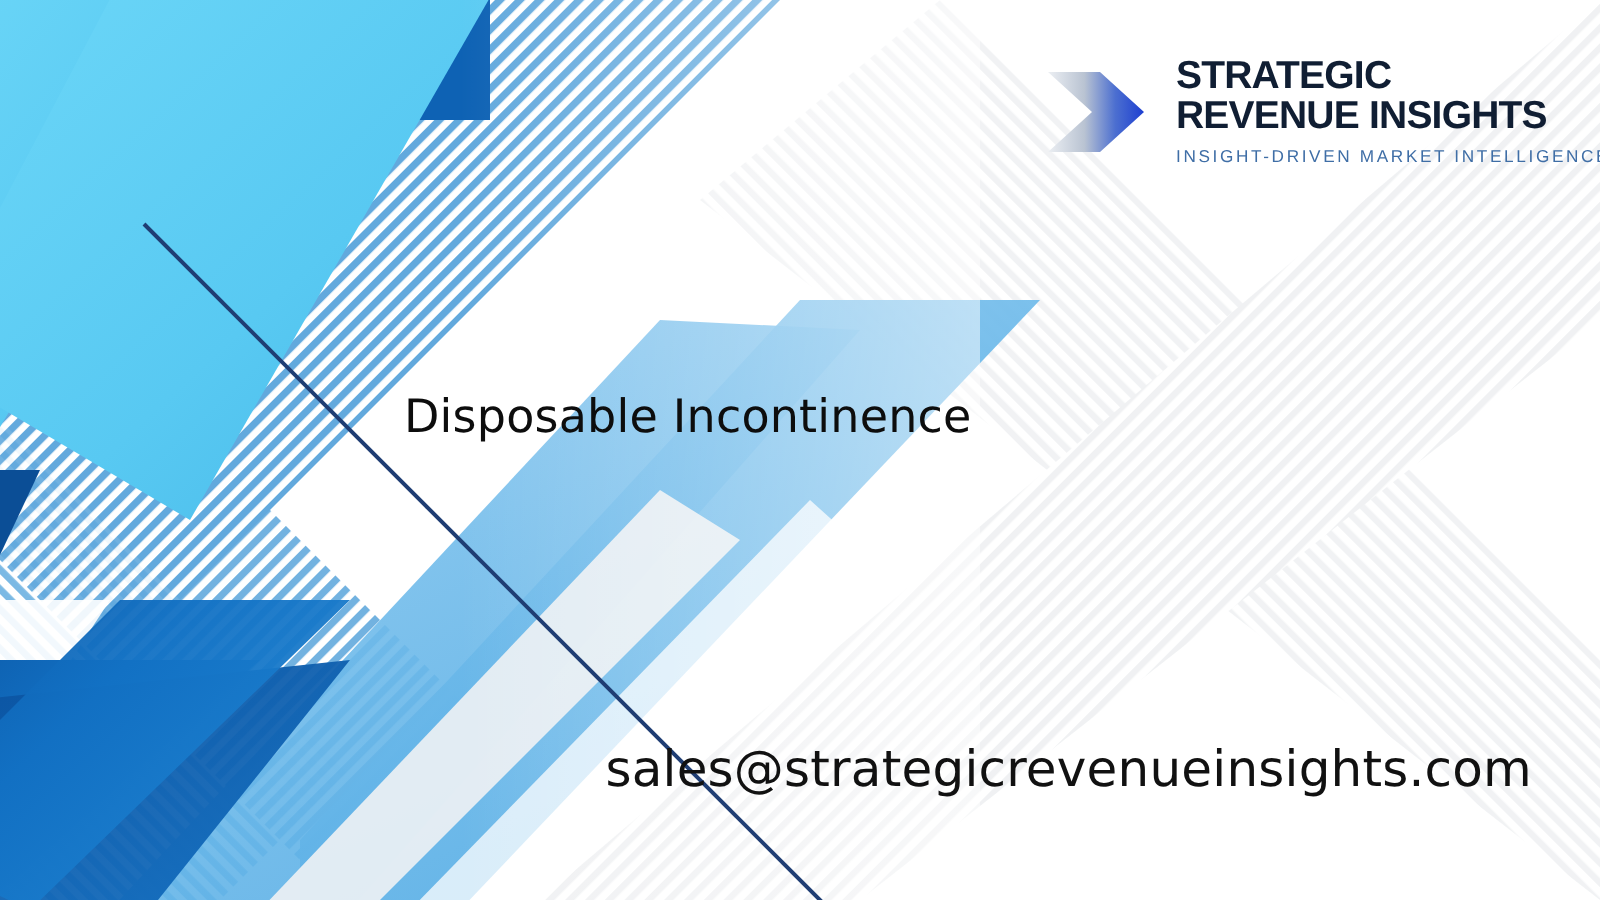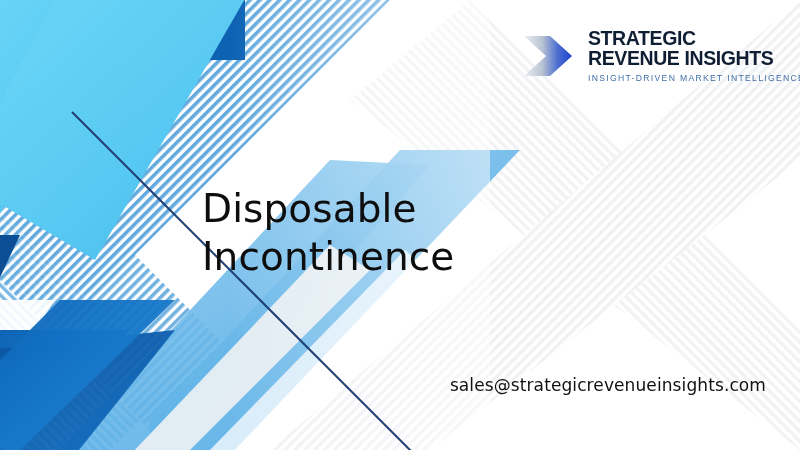--- a/index.html
+++ b/index.html
@@ -44,34 +44,34 @@
     line-height:14px;
     margin-top:3px;
     white-space:nowrap;
   }
 
   
   .slide-title {
     position:absolute; left:202px; top:185px;
     width:470px;
     font-family:"DejaVu Sans", sans-serif;
-    font-size:39px;
+    font-size:23px;
     line-height:48px;
     color:#0d0d0d;
     font-weight:400;
     letter-spacing:0.1px;
   }
 
   
   .contact-email {
     position:absolute; left:300px; top:371px;
     width:466px;
     text-align:right;
     font-family:"DejaVu Sans", sans-serif;
-    font-size:17px;
+    font-size:25px;
     line-height:28px;
     color:#111111;
     letter-spacing:0.1px;
   }
 </style>
 </head>
 <body>
 
 <div id="slide">
 

